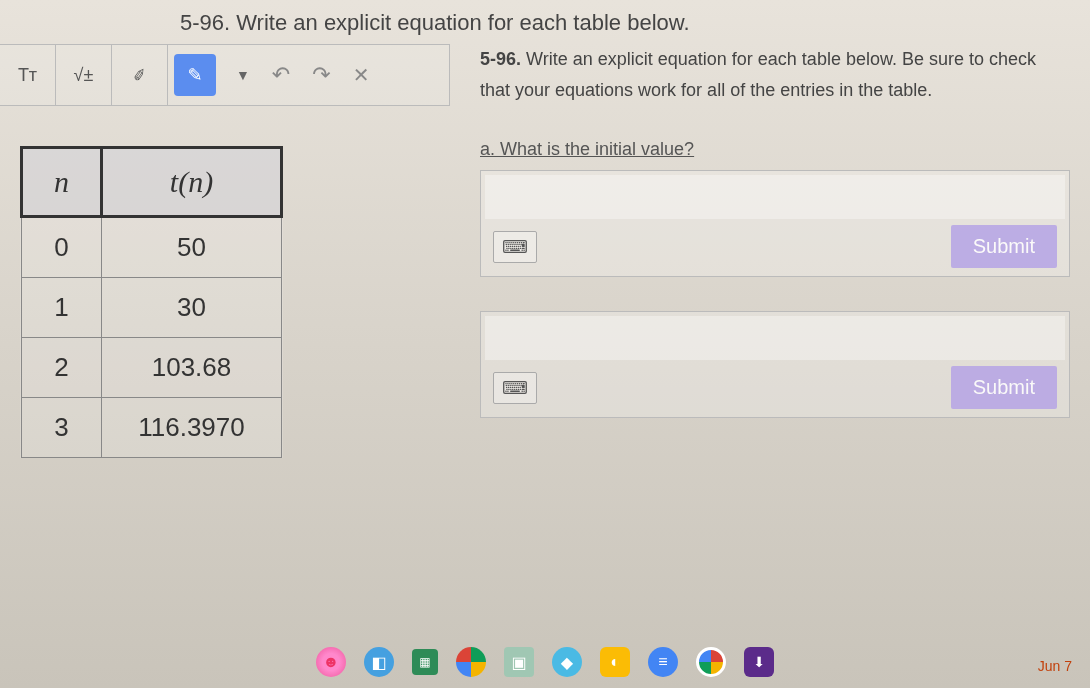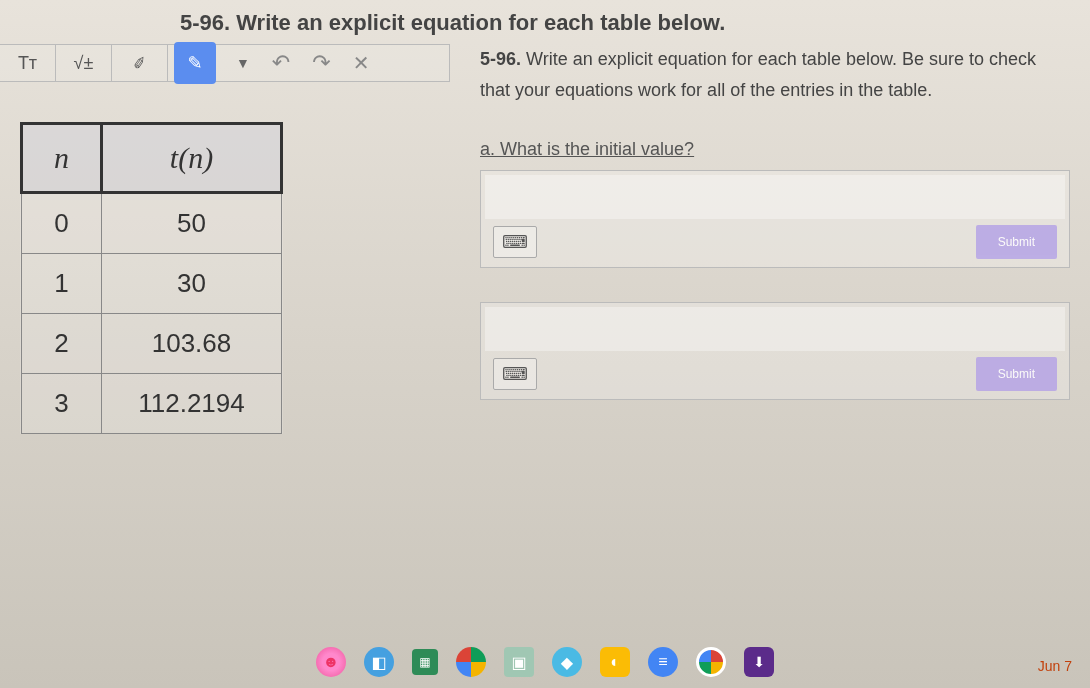--- a/index.html
+++ b/index.html
@@ -9,35 +9,35 @@
   width: 1090px;
   height: 688px;
   overflow: hidden;
   position: relative;
   color: #333;
 }
 .page-title {
   font-size: 22px;
   color: #444;
   padding: 10px 0 0 180px;
-  font-weight: 700;
+  font-weight: 400;
 }
 .main {
   display: flex;
   margin-top: 8px;
 }
 .left-panel {
   width: 470px;
   padding: 0 20px 0 0;
 }
 .toolbar {
   display: flex;
   align-items: center;
   gap: 0;
-  height: 38px;
+  height: 62px;
   border: 1px solid #bbb;
   border-left: none;
   background: rgba(255,255,255,0.1);
   margin-bottom: 40px;
 }
 .tool-btn {
   width: 56px;
   height: 100%;
   display: flex;
   align-items: center;
@@ -140,21 +140,21 @@
   padding: 4px 8px;
   border: 1px solid #aaa;
   background: rgba(255,255,255,0.3);
   border-radius: 2px;
 }
 .submit-btn {
   background: #b6a4e6;
   color: #fff;
   border: none;
   padding: 10px 22px;
-  font-size: 12px;
+  font-size: 20px;
   border-radius: 2px;
   opacity: 0.85;
 }
 
 .taskbar {
   position: absolute;
   bottom: 6px;
   left: 0; right: 0;
   height: 40px;
   display: flex;
@@ -224,21 +224,21 @@
       <tr>
         <td>1</td>
         <td>30</td>
       </tr>
       <tr>
         <td>2</td>
         <td>103.68</td>
       </tr>
       <tr>
         <td>3</td>
-        <td>112.2194</td>
+        <td>116.3970</td>
       </tr>
     </tbody>
       </table>
   </div>
 
   <div class="right-panel">
     <p class="problem-text">
       <strong>5-96.</strong>
       <span>Write an explicit equation for each table below.  Be sure to check that your equations work for all of the entries in the table.</span>
     </p>

